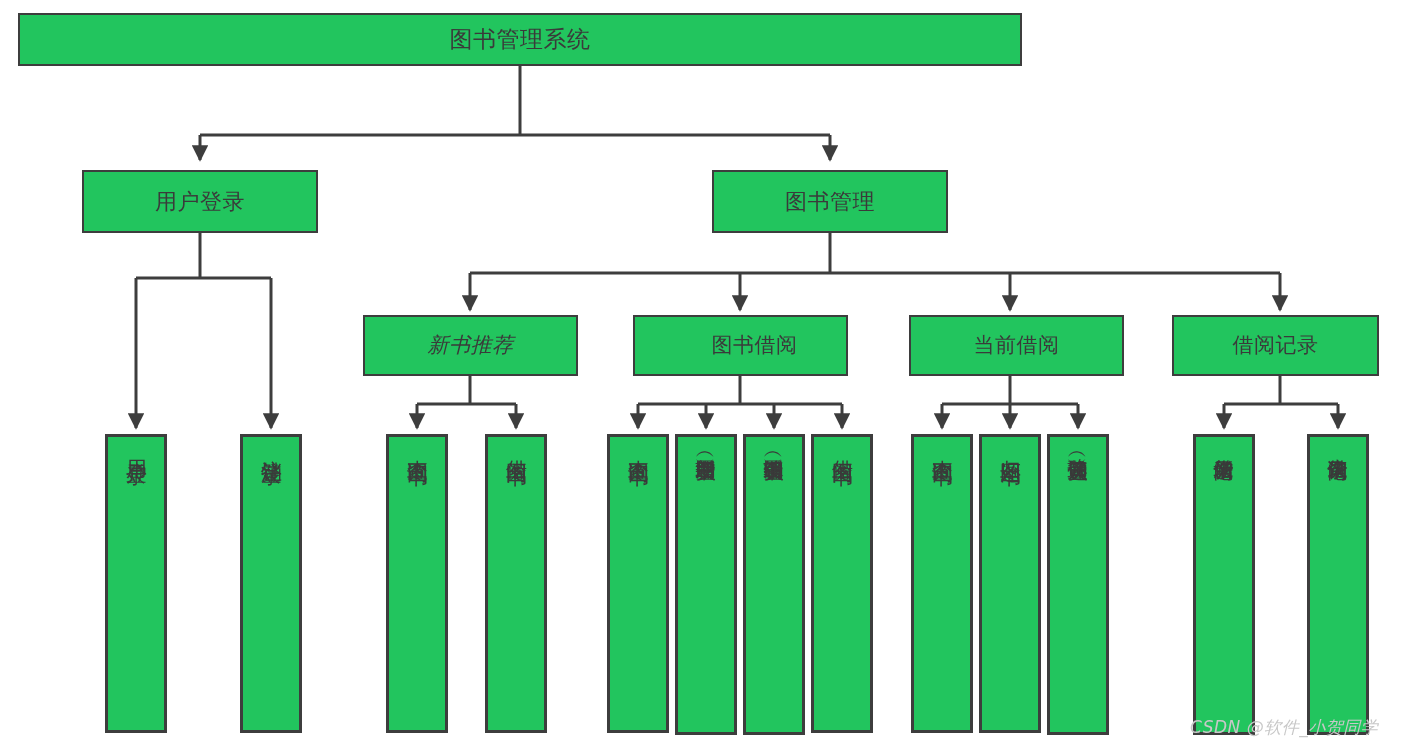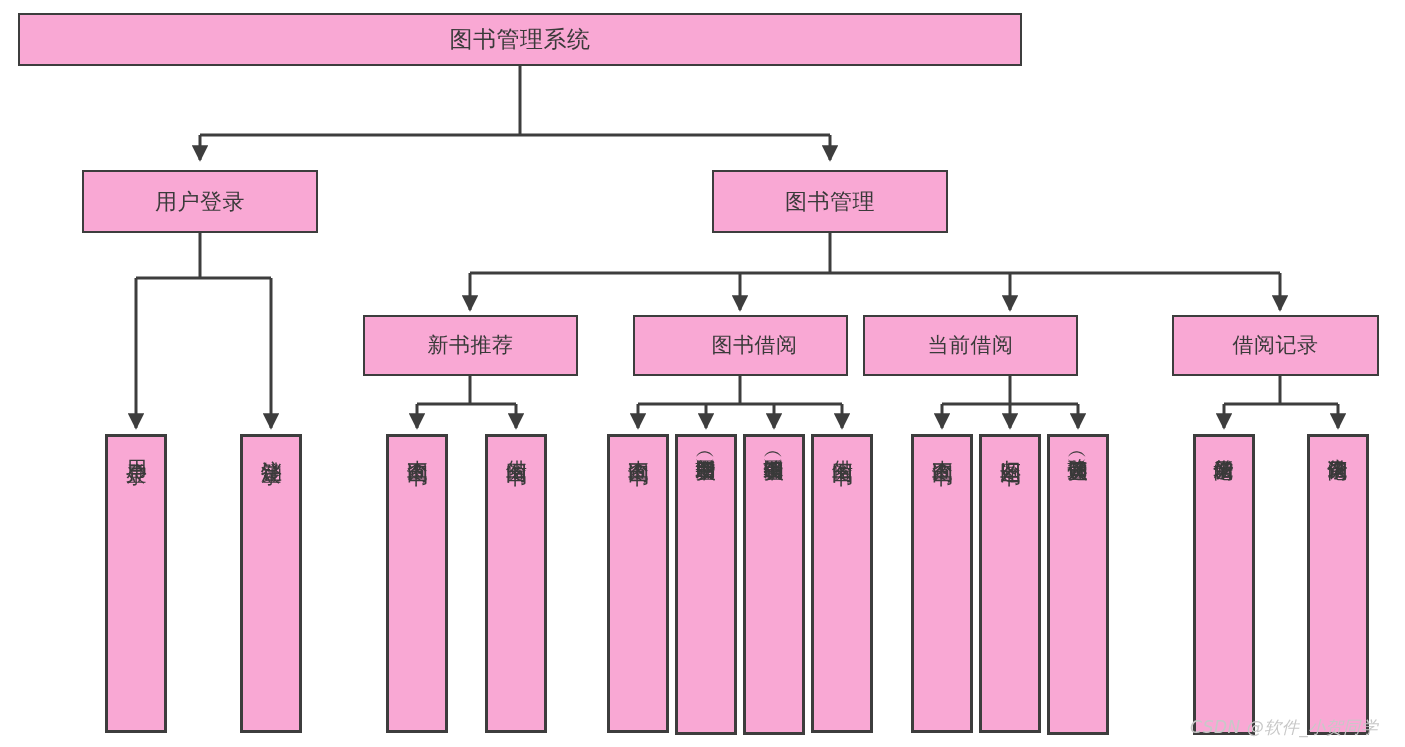--- a/index.html
+++ b/index.html
@@ -22,21 +22,21 @@
     position: absolute;
     left: 0;
     top: 0;
     width: 1405px;
     height: 747px;
     pointer-events: none;
   }
   .node {
     position: absolute;
     box-sizing: border-box;
-    background: #f9a8d4;
+    background: #22c55e;
     border: 2.5px solid #3d3d3d;
     display: flex;
     align-items: center;
     justify-content: center;
     color: #3a3a3a;
     z-index: 2;
   }
   .node.level0 { font-size: 23px; }
   .node.level1 { font-size: 22px; }
   .node.level2 { font-size: 21px; }
@@ -135,27 +135,27 @@
     <span class="node-label">图书管理系统</span>
   </div>
 
   <div class="node level1" style="left:82px; top:170px; width:236px; height:63px;">
     <span class="node-label">用户登录</span>
   </div>
   <div class="node level1" style="left:712px; top:170px; width:236px; height:63px;">
     <span class="node-label">图书管理</span>
   </div>
 
-  <div class="node level2" style="left:363px; top:315px; width:215px; height:61px;">
+  <div class="node level2" style="left:363px; top:315px; width:215px; height:61px;font-style:italic;">
     <span class="node-label">新书推荐</span>
   </div>
   <div class="node level2" style="left:633px; top:315px; width:215px; height:61px;padding-left:28px;">
     <span class="node-label">图书借阅</span>
   </div>
-  <div class="node level2" style="left:863px; top:315px; width:215px; height:61px;">
+  <div class="node level2" style="left:909px; top:315px; width:215px; height:61px;">
     <span class="node-label">当前借阅</span>
   </div>
   <div class="node level2" style="left:1172px; top:315px; width:207px; height:61px;">
     <span class="node-label">借阅记录</span>
   </div>
 
   <div class="node leaf" style="left:105px; top:434px; width:62px; height:299px;">
     <span class="node-label">用户登录</span>
   </div>
   <div class="node leaf" style="left:240px; top:434px; width:62px; height:299px;">

